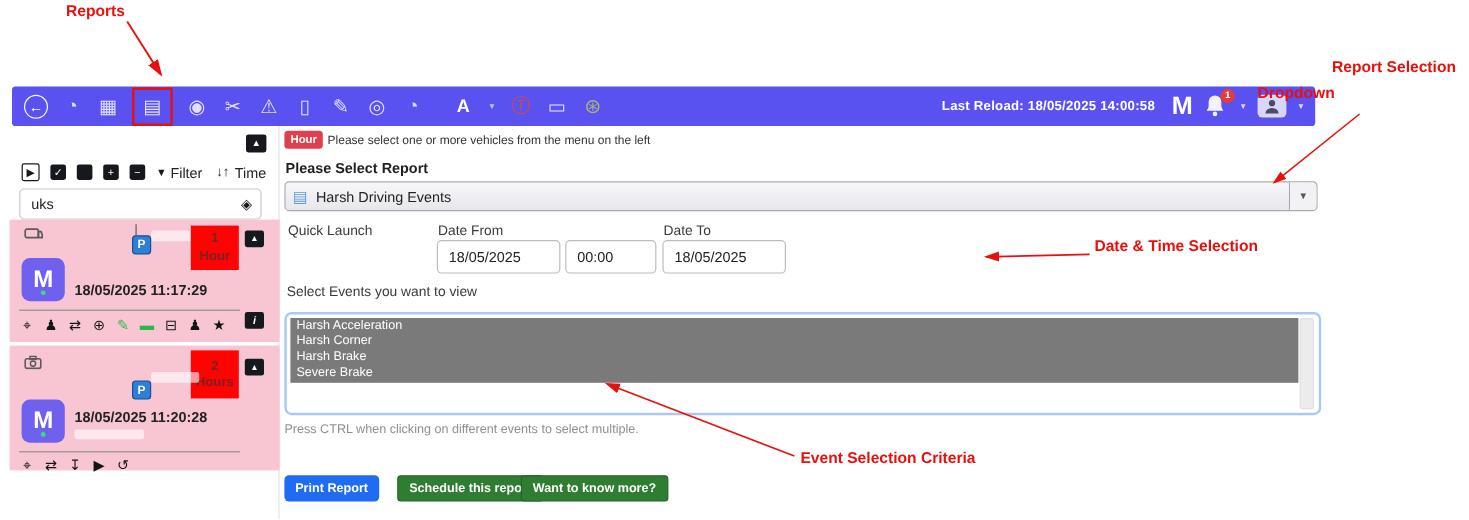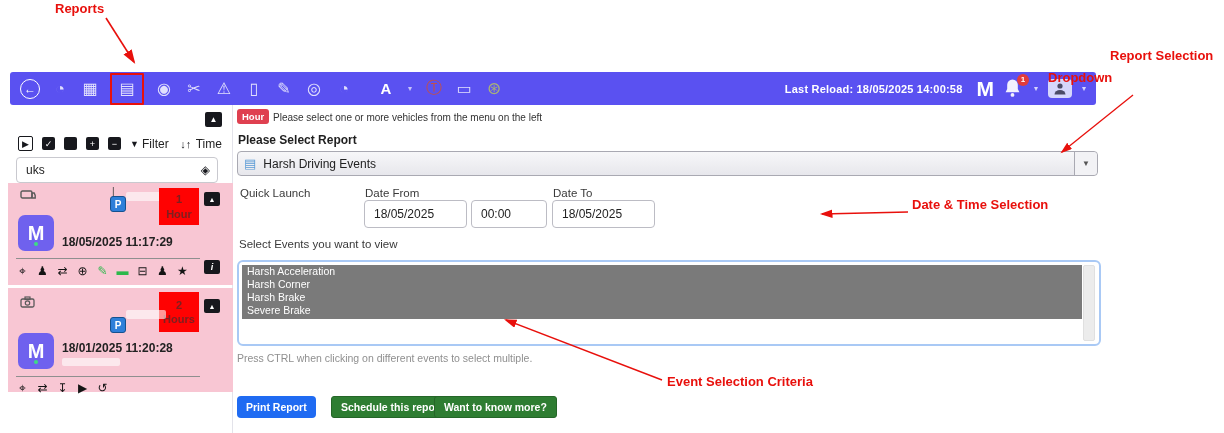--- a/index.html
+++ b/index.html
@@ -225,21 +225,21 @@
         <circle cx="7.5" cy="7" r="2.2" fill="none" stroke="#5a5a5a" stroke-width="1.2"></circle>
       </svg>
       <div class="hourbox" style="left:151px;top:4px;width:40px;height:40px;">
         <span>2</span>
         <span>Hours</span>
       </div>
       <span class="blacksq" style="position:absolute;left:196px;top:11px;width:16px;height:14px;font-size:7px;">▲</span>
       <span class="smudge" style="left:118px;top:22px;width:40px;height:9px;"></span>
       <span class="pbadge" style="left:102px;top:29px;">P</span>
       <span class="mtile" style="left:10px;top:45px;">M</span>
-      <span class="ts" style="left:54px;top:53px;">18/01/2025 11:20:28</span>
+      <span class="ts" style="left:54px;top:53px;">18/05/2025 11:20:28</span>
       <span class="smudge" style="left:54px;top:70px;width:58px;height:8px;"></span>
       <div class="divline" style="top:88px;"></div>
       <div style="position:absolute;left:8px;top:93px;display:flex;">
         <span class="ci">⌖</span>
         <span class="ci">⇄</span>
         <span class="ci">↧</span>
         <span class="ci">▶</span>
         <span class="ci">↺</span>
       </div>
     </div>

